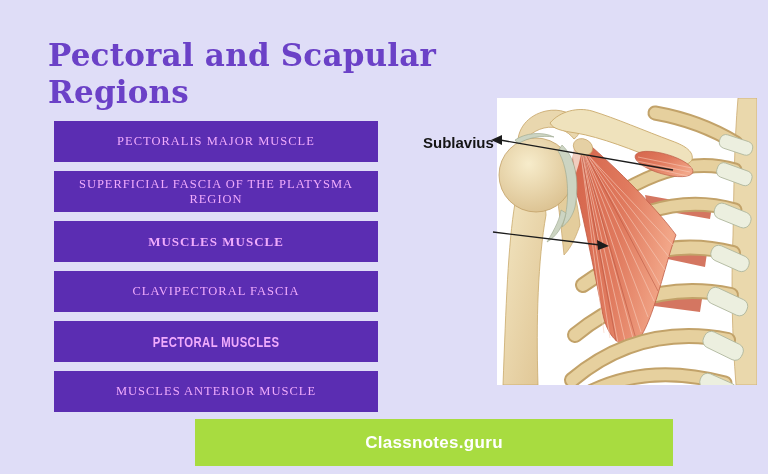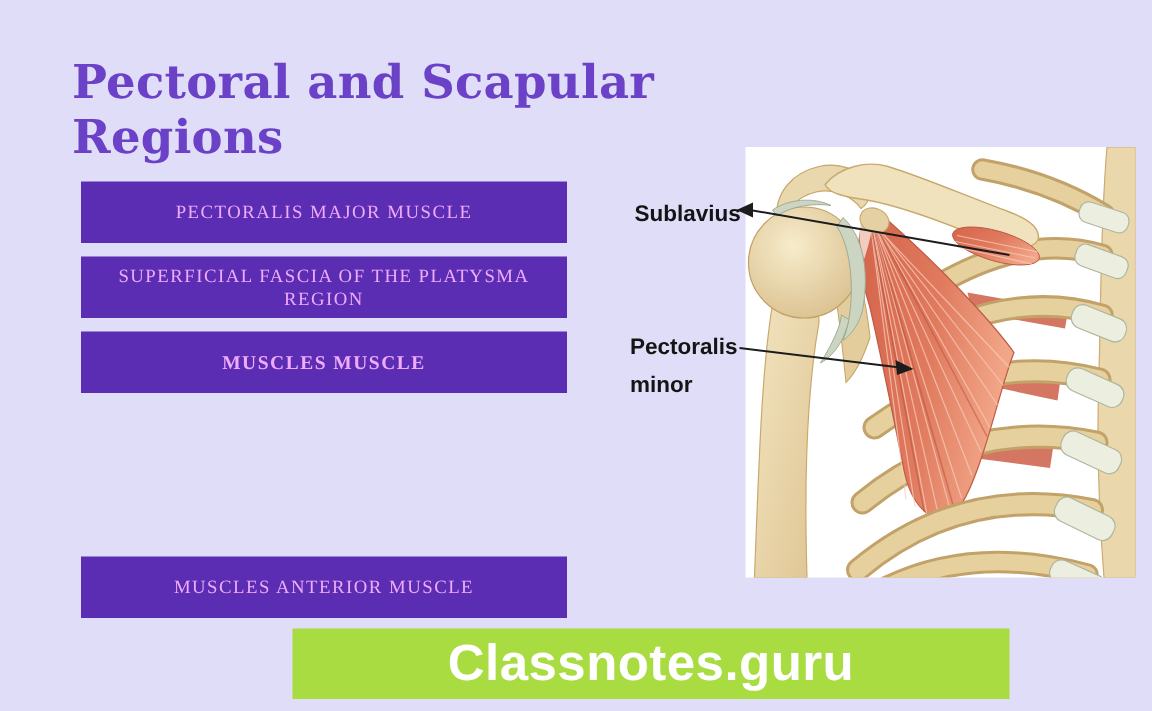--- a/index.html
+++ b/index.html
@@ -40,38 +40,44 @@
   #pectoralis-label{left:420px;top:219px;}
   
   #figure-svg{position:absolute;left:420px;top:95px;}
   
   .footer-bar{
     position:absolute;left:195px;top:419px;width:478px;height:47px;
     background:#A8DC40;
     display:flex;align-items:center;justify-content:center;
   }
   .footer-bar span{
-    color:#FFFFFF;font-weight:700;font-size:34px;letter-spacing:.3px;
+    color:#FFFFFF;font-weight:700;font-size:17px;letter-spacing:.3px;
   }
 </style>
 </head>
 <body>
 
 <div id="stage">
 
   <h1 class="page-title">Pectoral and Scapular Regions</h1>
 
   <div class="topic" style="top:121px">
     <span>PECTORALIS MAJOR MUSCLE</span>
   </div>
   <div class="topic" style="top:171px">
     <span>SUPERFICIAL FASCIA OF THE PLATYSMA REGION</span>
   </div>
   <div class="topic bold-serif" style="top:221px">
     <span>MUSCLES MUSCLE</span>
+  </div>
+  <div class="topic" style="top:271px">
+    <span>CLAVIPECTORAL FASCIA</span>
+  </div>
+  <div class="topic condensed" style="top:321px">
+    <span>PECTORAL MUSCLES</span>
   </div>
   <div class="topic" style="top:371px">
     <span>MUSCLES ANTERIOR MUSCLE</span>
   </div>
 
   <svg id="figure-svg" width="348" height="295" viewBox="0 0 348 295">
     <defs>
       <clipPath id="imgclip">
           <rect x="77" y="3" width="260" height="287"></rect>
         </clipPath>
@@ -196,22 +202,18 @@
       <line x1="80" y1="45" x2="253" y2="75" stroke="#1c1c1c" stroke-width="1.3"></line>
       <polygon points="71,45 82,40 82,50" fill="#1c1c1c"></polygon>
     </g>
     <g>
       <line x1="73" y1="137" x2="180" y2="150" stroke="#1c1c1c" stroke-width="1.3"></line>
       <polygon points="189,151 177,145 178,155" fill="#1c1c1c"></polygon>
     </g>
   </svg>
 
   <div class="fig-label" id="sublavius-label">Sublavius</div>
-  <div class="fig-label" id="pectoralis-label">
-    <div>Pectoralis</div>
-    <div>minor</div>
-  </div>
 
   <div class="footer-bar">
     <span>Classnotes.guru</span>
   </div>
 
 </div>
 
 </body></html>

